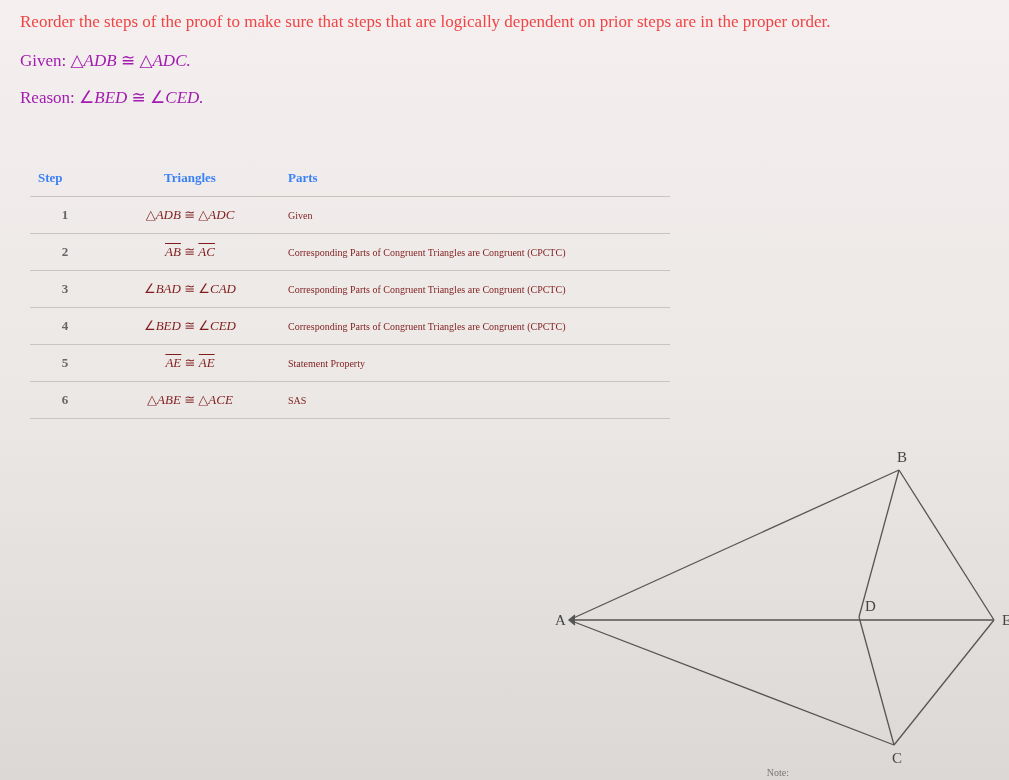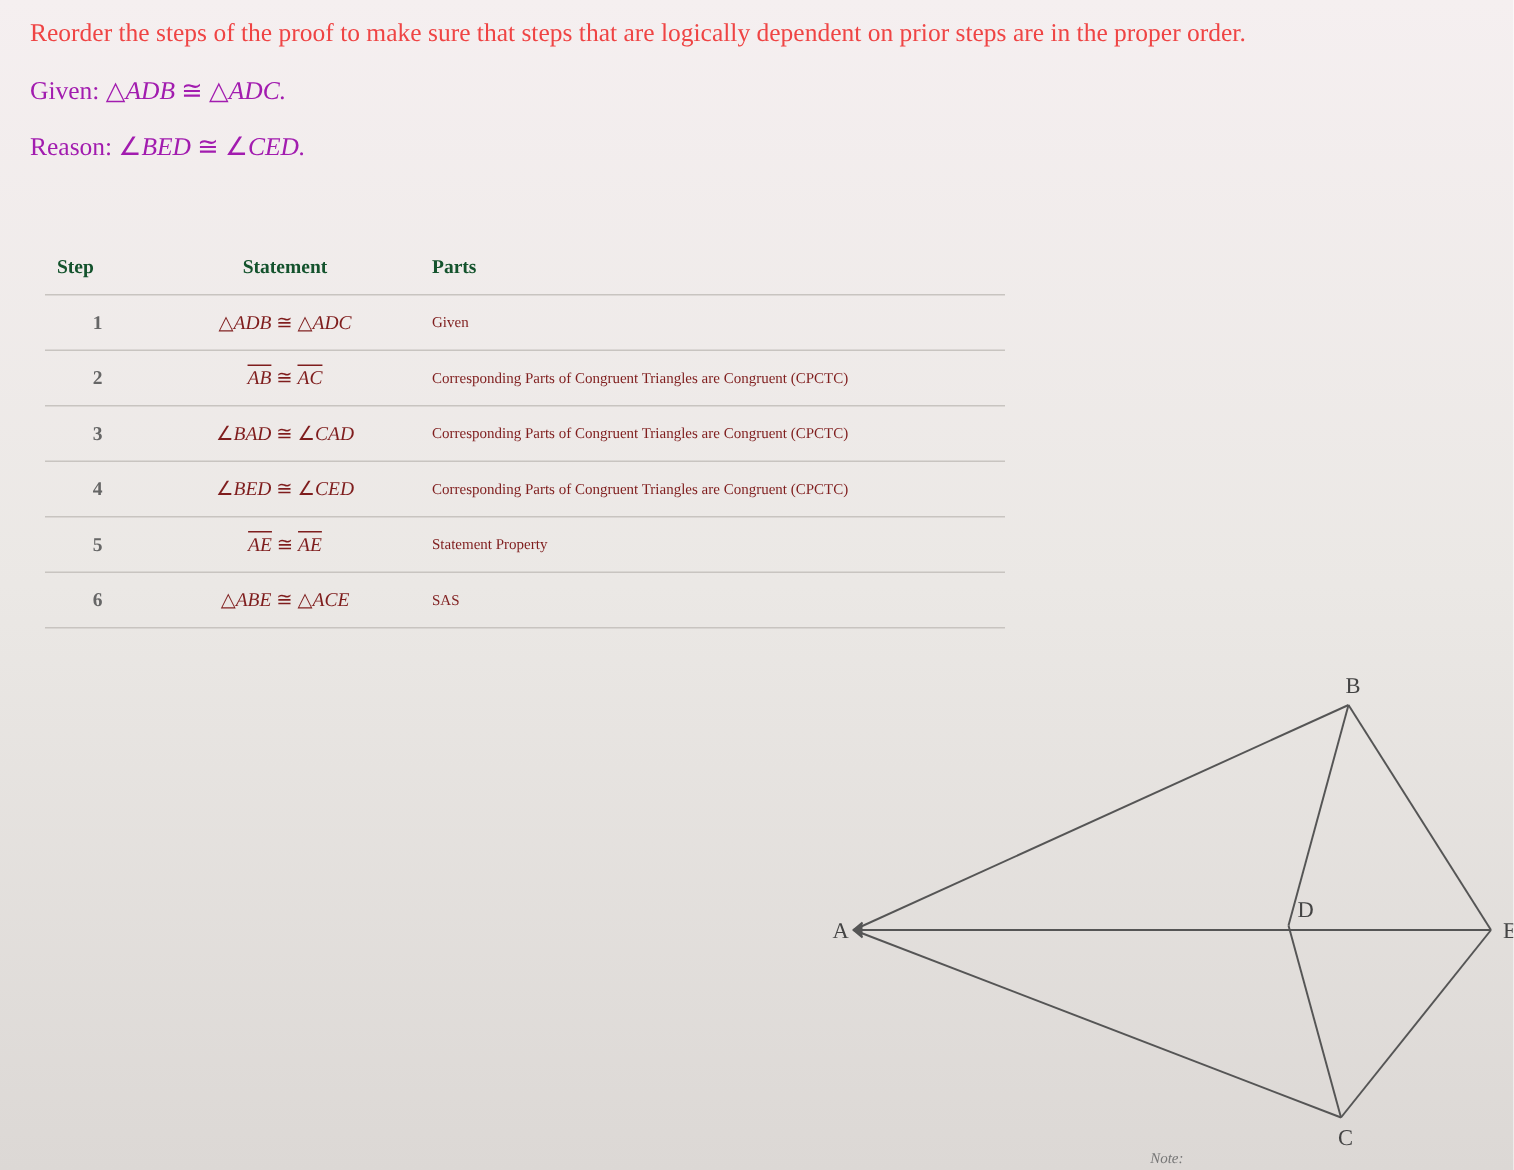--- a/index.html
+++ b/index.html
@@ -43,21 +43,21 @@
     }
     .proof-table th, .proof-table td {
       text-align: left;
       padding: 10px 8px;
       border-bottom: 1px solid #c8c4c0;
       font-size: 13px;
       color: #7f1d1d;
     }
     .proof-table th {
       font-weight: bold;
-      color: #14532d;
+      color: #3b82f6;
     }
     .proof-table td.step-col {
       text-align: center;
       width: 70px;
       font-weight: bold;
       color: #666;
     }
     .proof-table td.stmt-col {
       width: 180px;
       text-align: center;
@@ -81,21 +81,20 @@
     }
     .cong-sym {
       font-style: normal;
     }
     .note {
       position: absolute;
       bottom: 2px;
       right: 220px;
       font-size: 10px;
       color: #777;
-      font-style: italic;
     }
   </style>
 </head>
 <body>
 
 <div class="instruction">Reorder the steps of the proof to make sure that steps that are logically dependent on prior steps are in the proper order.</div>
 
 <div class="given-prove">
   <span class="label">Given:</span>
   <span class="math">
@@ -107,21 +106,21 @@
   <span class="label">Reason:</span>
   <span class="math">
     <span class="angle-sym">∠</span><i>BED</i> <span class="cong-sym">≅</span> <span class="angle-sym">∠</span><i>CED</i>.
   </span>
 </div>
 
 <table class="proof-table">
   <thead>
     <tr>
       <th>Step</th>
-      <th style="text-align:center">Statement</th>
+      <th style="text-align:center">Triangles</th>
       <th>Parts</th>
     </tr>
   </thead>
   <tbody id="proof-body">
       <tr>
         <td class="step-col">1</td>
         <td class="stmt-col"><span class="triangle-sym">△</span><i>ADB</i> <span class="cong-sym">≅</span> <span class="triangle-sym">△</span><i>ADC</i></td>
         <td class="reason-col">Given</td>
       </tr>
       <tr>

